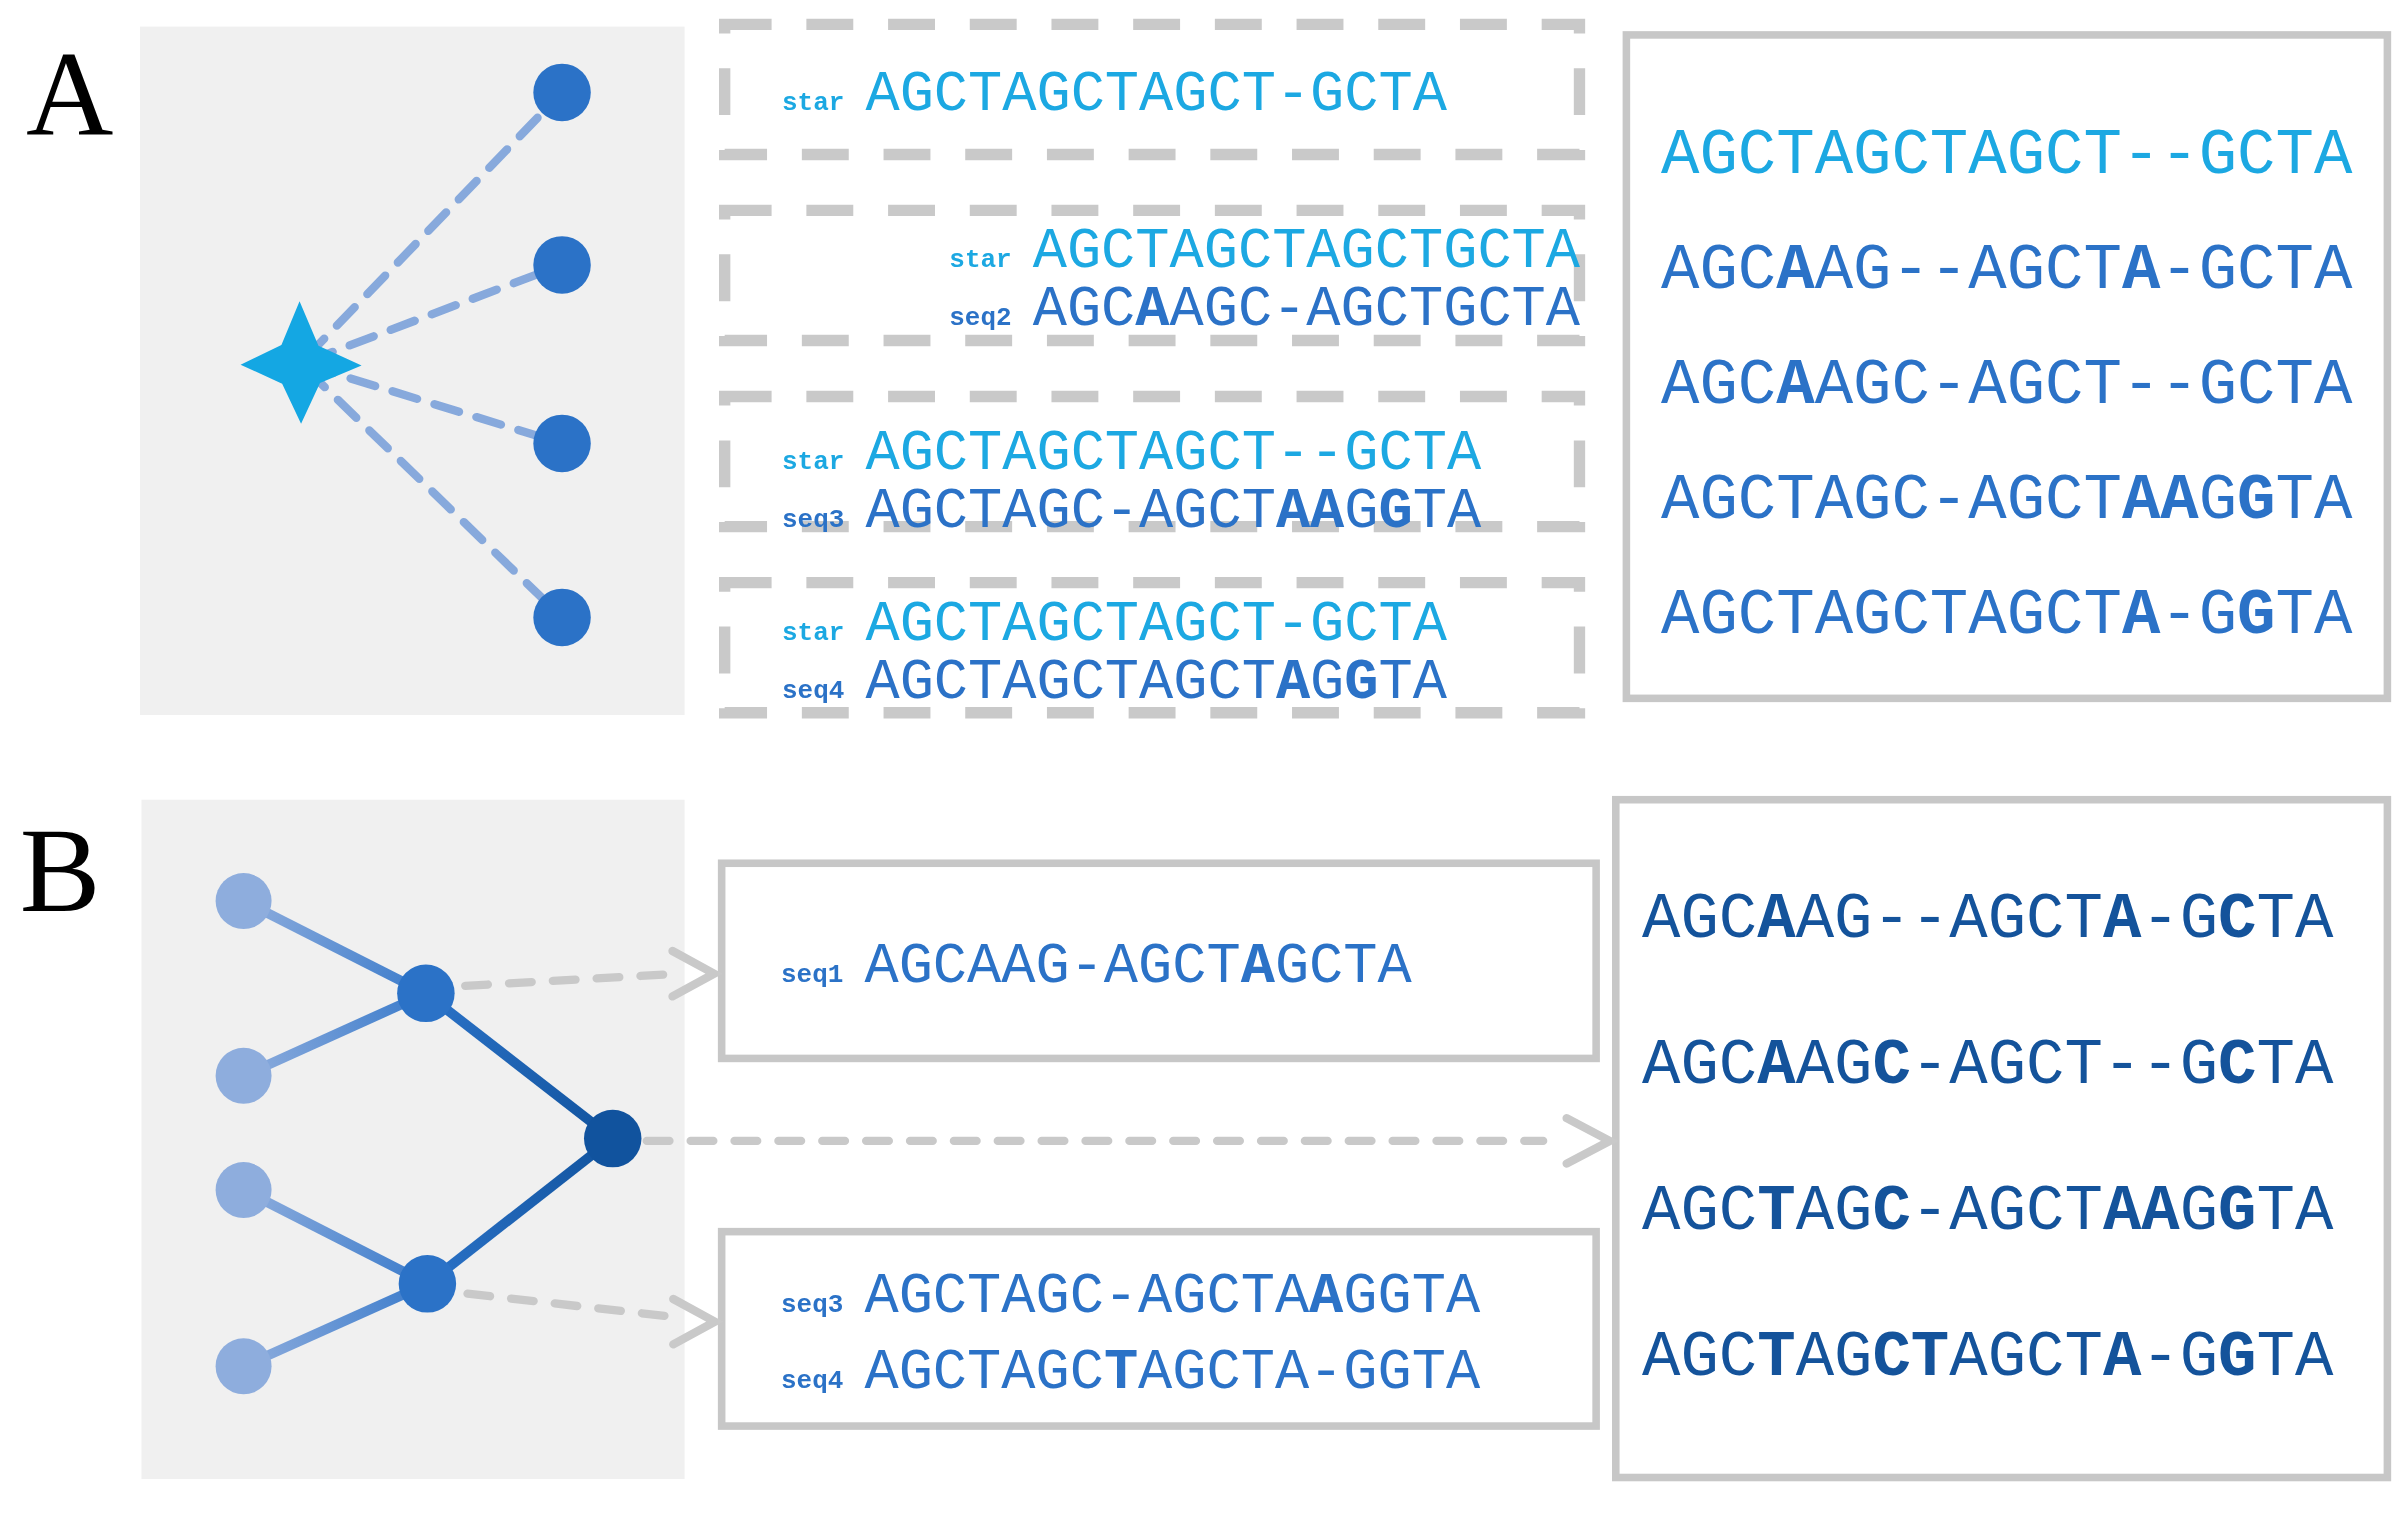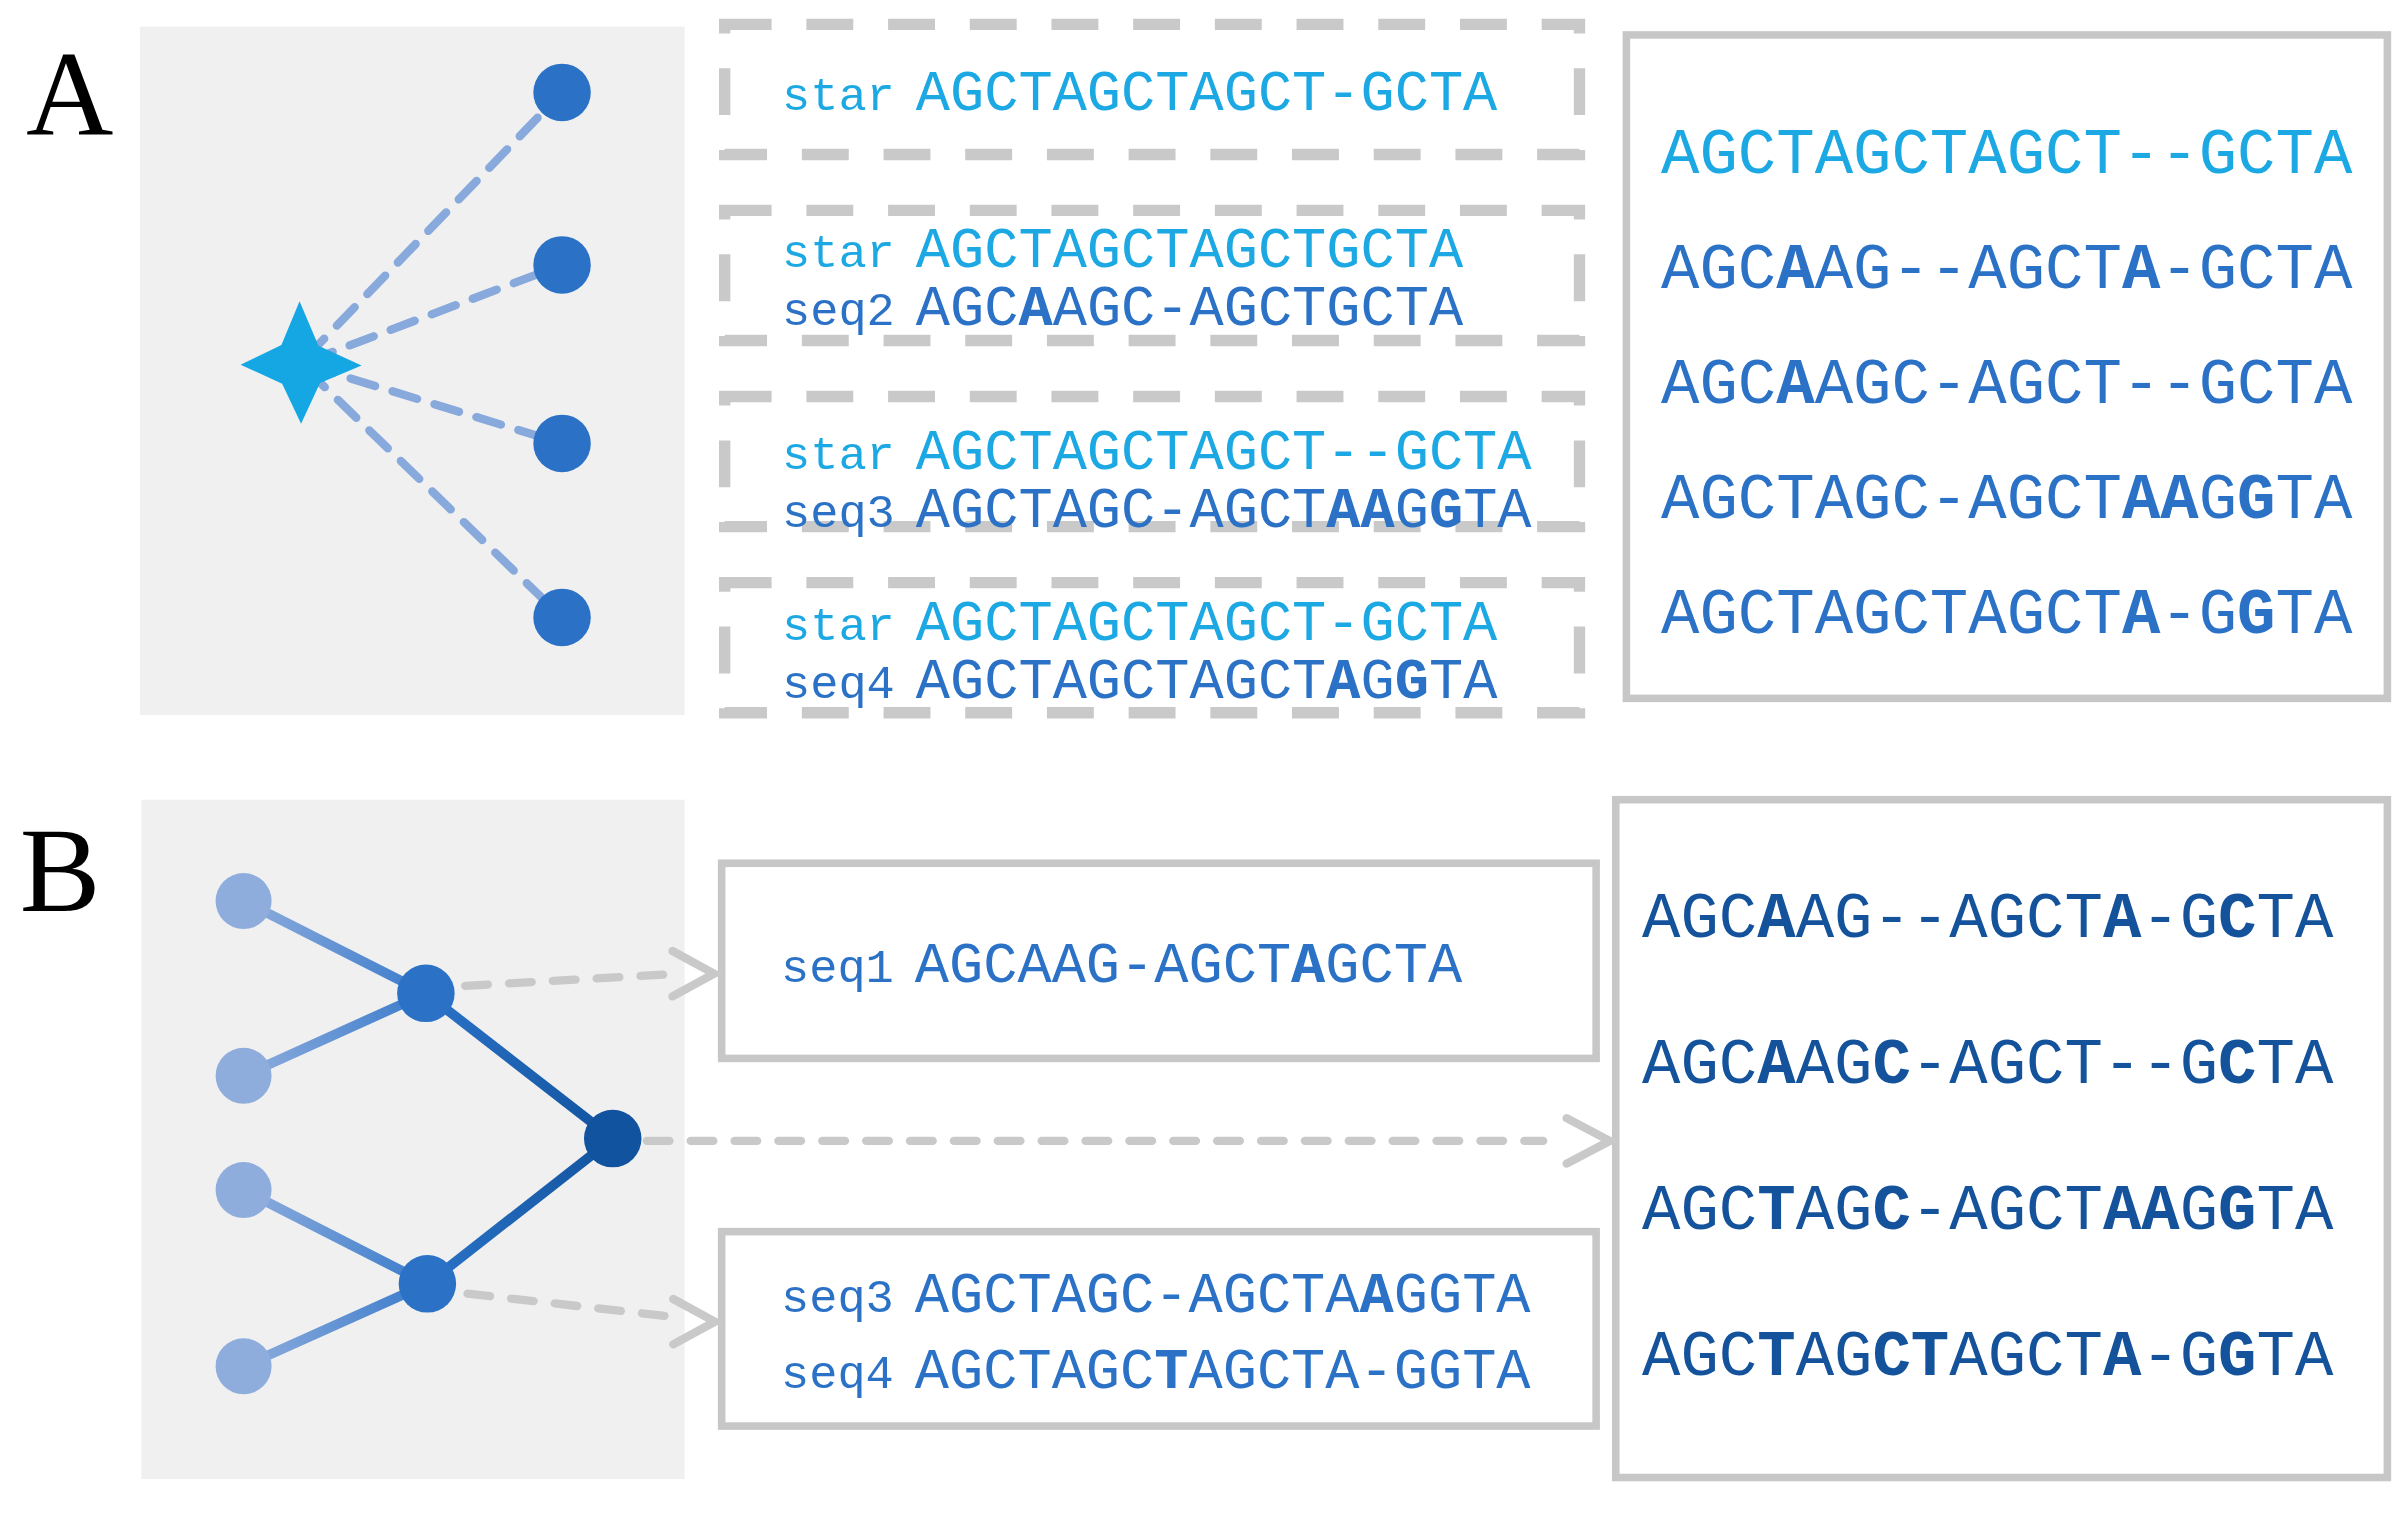--- a/index.html
+++ b/index.html
@@ -13,21 +13,21 @@
           white-space:nowrap;}
   .row{white-space:nowrap;}
   .pairbox .row{height:58px;line-height:58px;padding-left:57px;}
   .pairbox{padding-top:6px;}
   .bpair .row{height:76px;line-height:76px;padding-left:59px;}
   .bpair{padding-top:6px;}
   .msa .row{height:115px;line-height:115px;}
   .msa{padding-left:34px;padding-top:19px;}
   .msab .row{height:146px;line-height:146px;}
   .msab{padding-left:26px;}
-  .lbl{font-size:47px;}
+  .lbl{font-size:26px;font-weight:bold;}
   .seq{font-size:57px;margin-left:21px;}
   .msa .seq,.msab .seq{font-size:64px;margin-left:0;}
   .cyan{color:var(--cyan);}
   .blue{color:var(--blue);}
   .navy{color:var(--navy);}
   b{font-weight:bold;}
 </style>
 </head>
 <body>
 
@@ -119,21 +119,21 @@
       <polyline points="890,1717 945,1747 890,1777"></polyline>
     </g>
   </svg>
 
   <div class="panel-label" style="left:26px;top:34px;">A</div>
   <div class="panel-label" style="left:19.7px;top:810px;">B</div>
 
   <div id="pairbox-0" class="txtbox pairbox" style="left:725px;top:24px;width:855px;height:130px;">
       <div class="row"><span class="lbl cyan">star</span><span class="seq cyan">AGCTAGCTAGCT-GCTA</span></div>
     </div>
-  <div id="pairbox-1" class="txtbox pairbox" style="left:725px;top:210px;width:855px;height:130px;">
+  <div id="pairbox-1" class="txtbox pairbox" style="left:725px;top:210px;width:855px;height:130px;text-align:right;">
       <div class="row"><span class="lbl cyan">star</span><span class="seq cyan">AGCTAGCTAGCTGCTA</span></div>
       <div class="row"><span class="lbl blue">seq2</span><span class="seq blue">AGC<b>A</b>AGC-AGCTGCTA</span></div>
     </div>
   <div id="pairbox-2" class="txtbox pairbox" style="left:725px;top:412px;width:855px;height:130px;">
       <div class="row"><span class="lbl cyan">star</span><span class="seq cyan">AGCTAGCTAGCT--GCTA</span></div>
       <div class="row"><span class="lbl blue">seq3</span><span class="seq blue">AGCTAGC-AGCT<b>AA</b>G<b>G</b>TA</span></div>
     </div>
   <div id="pairbox-3" class="txtbox pairbox" style="left:725px;top:583px;width:855px;height:130px;">
       <div class="row"><span class="lbl cyan">star</span><span class="seq cyan">AGCTAGCTAGCT-GCTA</span></div>
       <div class="row"><span class="lbl blue">seq4</span><span class="seq blue">AGCTAGCTAGCT<b>A</b>G<b>G</b>TA</span></div>

